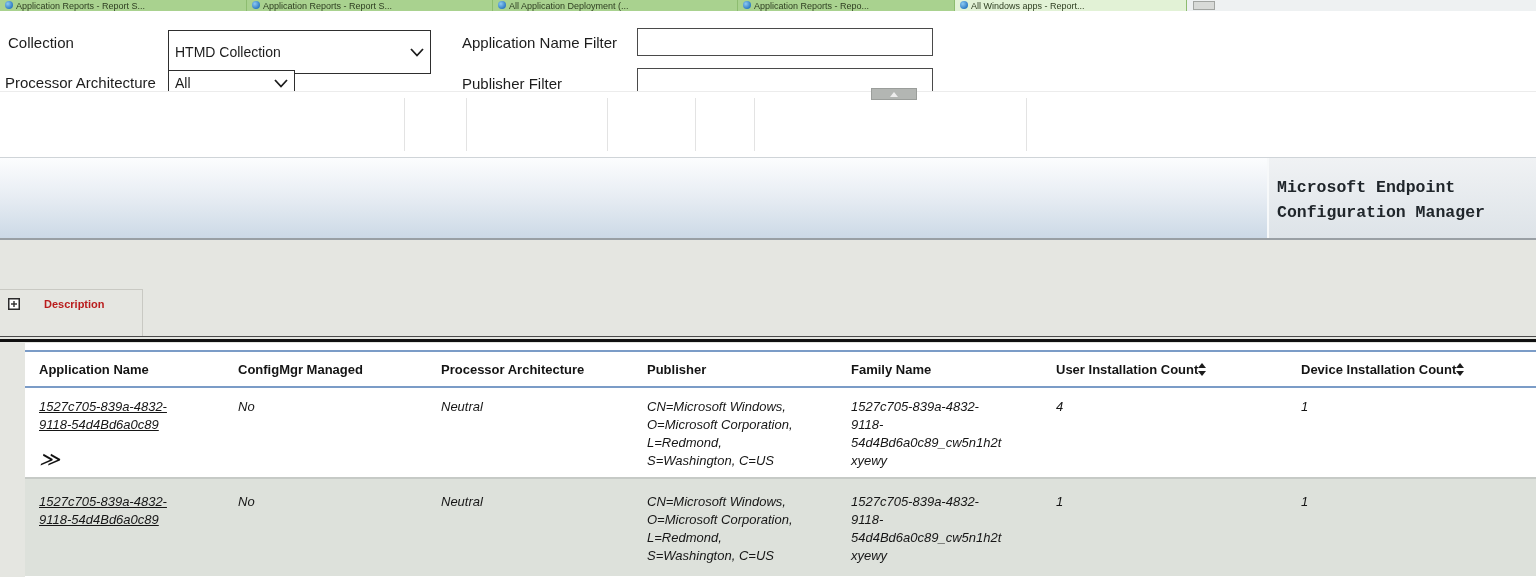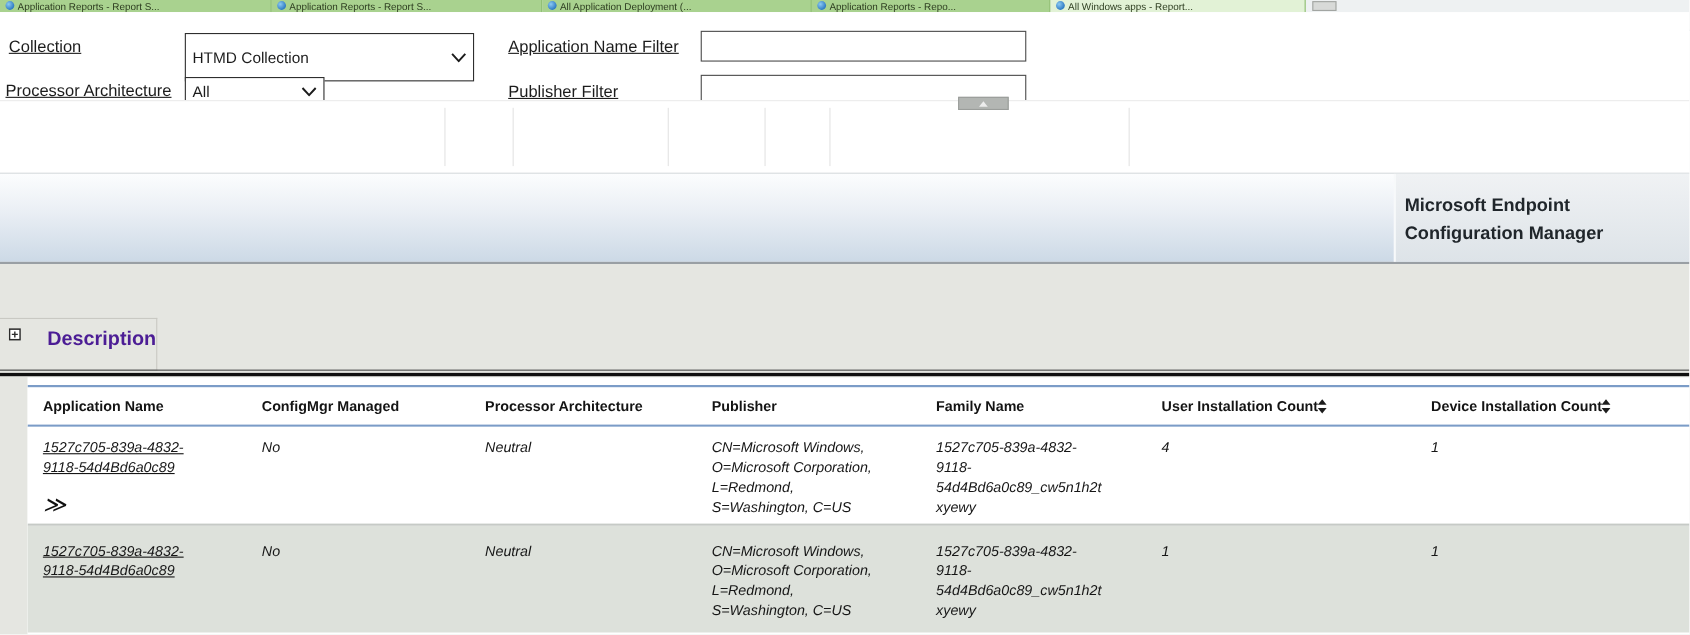--- a/index.html
+++ b/index.html
@@ -10,21 +10,21 @@
   
   .tabbar { position:absolute; top:0; left:0; width:1536px; height:28px; background:#eef1f2; border-bottom:1px solid #c6cfd5; display:flex; overflow:hidden; }
   .tab { position:relative; height:11px; display:flex; align-items:flex-start; gap:3px; padding:1px 4px 0 5px; background:#a9d28f; border-right:1px solid #8dbc70; overflow:hidden; flex:none; }
   .tab.active { background:#e2f2d6; }
   .globe { width:8px; height:8px; border-radius:50%; background:radial-gradient(circle at 35% 35%, #8cc9f2 0%, #2f7cc4 70%); flex:none; }
   .tlabel { font-size:9px; line-height:10px; color:#2e3e21; white-space:nowrap; overflow:hidden; }
   .newtab-btn { width:22px; height:9px; margin:1px 0 0 6px; background:#d8dad8; border:1px solid #a2a5a2; flex:none; }
 
   
   .params { position:absolute; top:11px; left:0; width:1536px; height:80px; background:#fff; }
-  .flabel { position:absolute; font-size:15px; color:#1c1c1c; white-space:nowrap;text-decoration:underline; }
+  .flabel { position:absolute; font-size:15px; color:#1c1c1c; white-space:nowrap; }
   .selectbox { position:absolute; border:1px solid #2e2e2e; background:#fff; display:flex; align-items:center; justify-content:space-between; padding:0 6px; font-size:14px; color:#1c1c1c; cursor:default; }
   .textinput { position:absolute; border:1px solid #4a4a4a; background:#fff; font-size:14px; padding:0 6px; font-family:inherit; outline:none; }
   .collapse-handle { position:absolute; left:871px; top:88px; width:46px; height:12px; background:#b3b6b3; border:1px solid #9a9d9a; display:flex; align-items:center; justify-content:center; z-index:5; cursor:pointer; }
   .collapse-handle .arrow-up { width:0; height:0; border-left:4px solid transparent; border-right:4px solid transparent; border-bottom:5px solid #ededed; }
 
   
   .toolbar { position:absolute; top:91px; left:0; width:1536px; height:67px; background:#fff; border-top:1px solid #ececec; border-bottom:1px solid #cfd4d8; }
   .tsep { position:absolute; top:6px; height:53px; width:1px; background:#e3e3e3; }
   .tbtn { position:absolute; background:none; border:none; cursor:pointer; padding:0; line-height:0; }
   .page-input { position:absolute; left:147px; top:118px; width:58px; height:23px; border:1px solid #767676; font-size:13px; padding:0 5px; font-family:inherit; outline:none; }
@@ -32,28 +32,28 @@
   .zoom-select { position:absolute; left:488px; top:117px; width:103px; height:25px; border:1px solid #8a8a8a; background:#fff; display:flex; align-items:stretch; cursor:default; }
   .zoom-select .zval { flex:1; font-size:13px; color:#1c1c1c; display:flex; align-items:center; padding-left:7px; }
   .zoom-select .zbtn { width:22px; border-left:1px solid #8a8a8a; background:#ececec; display:flex; align-items:center; justify-content:center; }
   .find-input { position:absolute; left:766px; top:118px; width:113px; height:23px; border:1px solid #c9c9c9; font-size:13px; padding:0 5px; font-family:inherit; outline:none; }
   .findnext { position:absolute; left:886px; top:120px; font-size:15px; color:#6b6b6b; display:flex; gap:6px; }
   .findnext .sep { color:#3b3b3b; font-weight:700; }
   .findnext span { cursor:pointer; }
 
   
   .band { position:absolute; top:158px; left:0; width:1536px; height:82px; background:linear-gradient(180deg,#fcfdfe 0%,#e9eef4 45%,#ccd9e6 100%); border-bottom:2px solid #999fa4; }
-  .brandpanel { position:absolute; left:1267px; top:0; width:269px; height:80px; background:linear-gradient(180deg,#f0f2f4 0%,#dde3e8 100%); border-left:2px solid #f7f9fa; padding:17px 0 0 8px; }
+  .brandpanel { position:absolute; left:1267px; top:0; width:269px; height:80px; background:linear-gradient(180deg,#f0f2f4 0%,#dde3e8 100%); border-left:2px solid #f7f9fa; padding:17px 0 0 8px;font-family:Liberation Mono, monospace; }
   .brand { font-size:16.5px; font-weight:700; color:#20262b; line-height:25px; width:215px; }
 
   
   .section { position:absolute; top:240px; left:0; width:1536px; height:337px; background:#e5e6e1; overflow:hidden; }
   .rtitle { position:absolute; left:6px; top:10px; font-size:23px; font-weight:700; color:#0e0e0e; background:#ebe70b; padding:1px 6px 2px 2px; white-space:nowrap; }
   .desccell { position:absolute; left:0; top:49px; width:143px; height:48px; border:1px solid #c9c9c3; border-left:none; padding:8px 0 0 8px; display:flex; gap:5px; align-items:flex-start; cursor:pointer; }
-  .desclabel { font-size:18px; font-weight:700; color:#4c1d95;padding-left:19px; }
+  .desclabel { font-size:11px; font-weight:700; color:#b91c1c;padding-left:19px; }
   .rule-thin { position:absolute; top:96px; left:0; width:1536px; height:1px; background:#4a4a4a; }
   .rule-thick { position:absolute; top:99px; left:0; width:1536px; height:3px; background:#101010; }
   .tablewrap { position:absolute; top:103px; left:0; width:1536px; height:234px; background:#fff; overflow:hidden;margin-left:25px; }
   .grid7 { display:grid; grid-template-columns:205px 203px 206px 204px 205px 245px 268px; }
   .thead { margin-top:7px; border-top:2px solid #7b9cc7; border-bottom:2px solid #7b9cc7; background:#fff; height:38px; align-items:center; }
   .th { font-size:13px; font-weight:700; color:#141414; padding-left:8px; display:flex; align-items:center; }
   .th.first { padding-left:14px; }
   .th.sortable { justify-content:flex-start; padding-right:13px; }
   .sortbtn { display:flex; flex-direction:column; gap:3px; background:none; border:none; cursor:pointer; padding:0; }
   .tri-up { width:0; height:0; border-left:4px solid transparent; border-right:4px solid transparent; border-bottom:5px solid #1d1d1d; }

